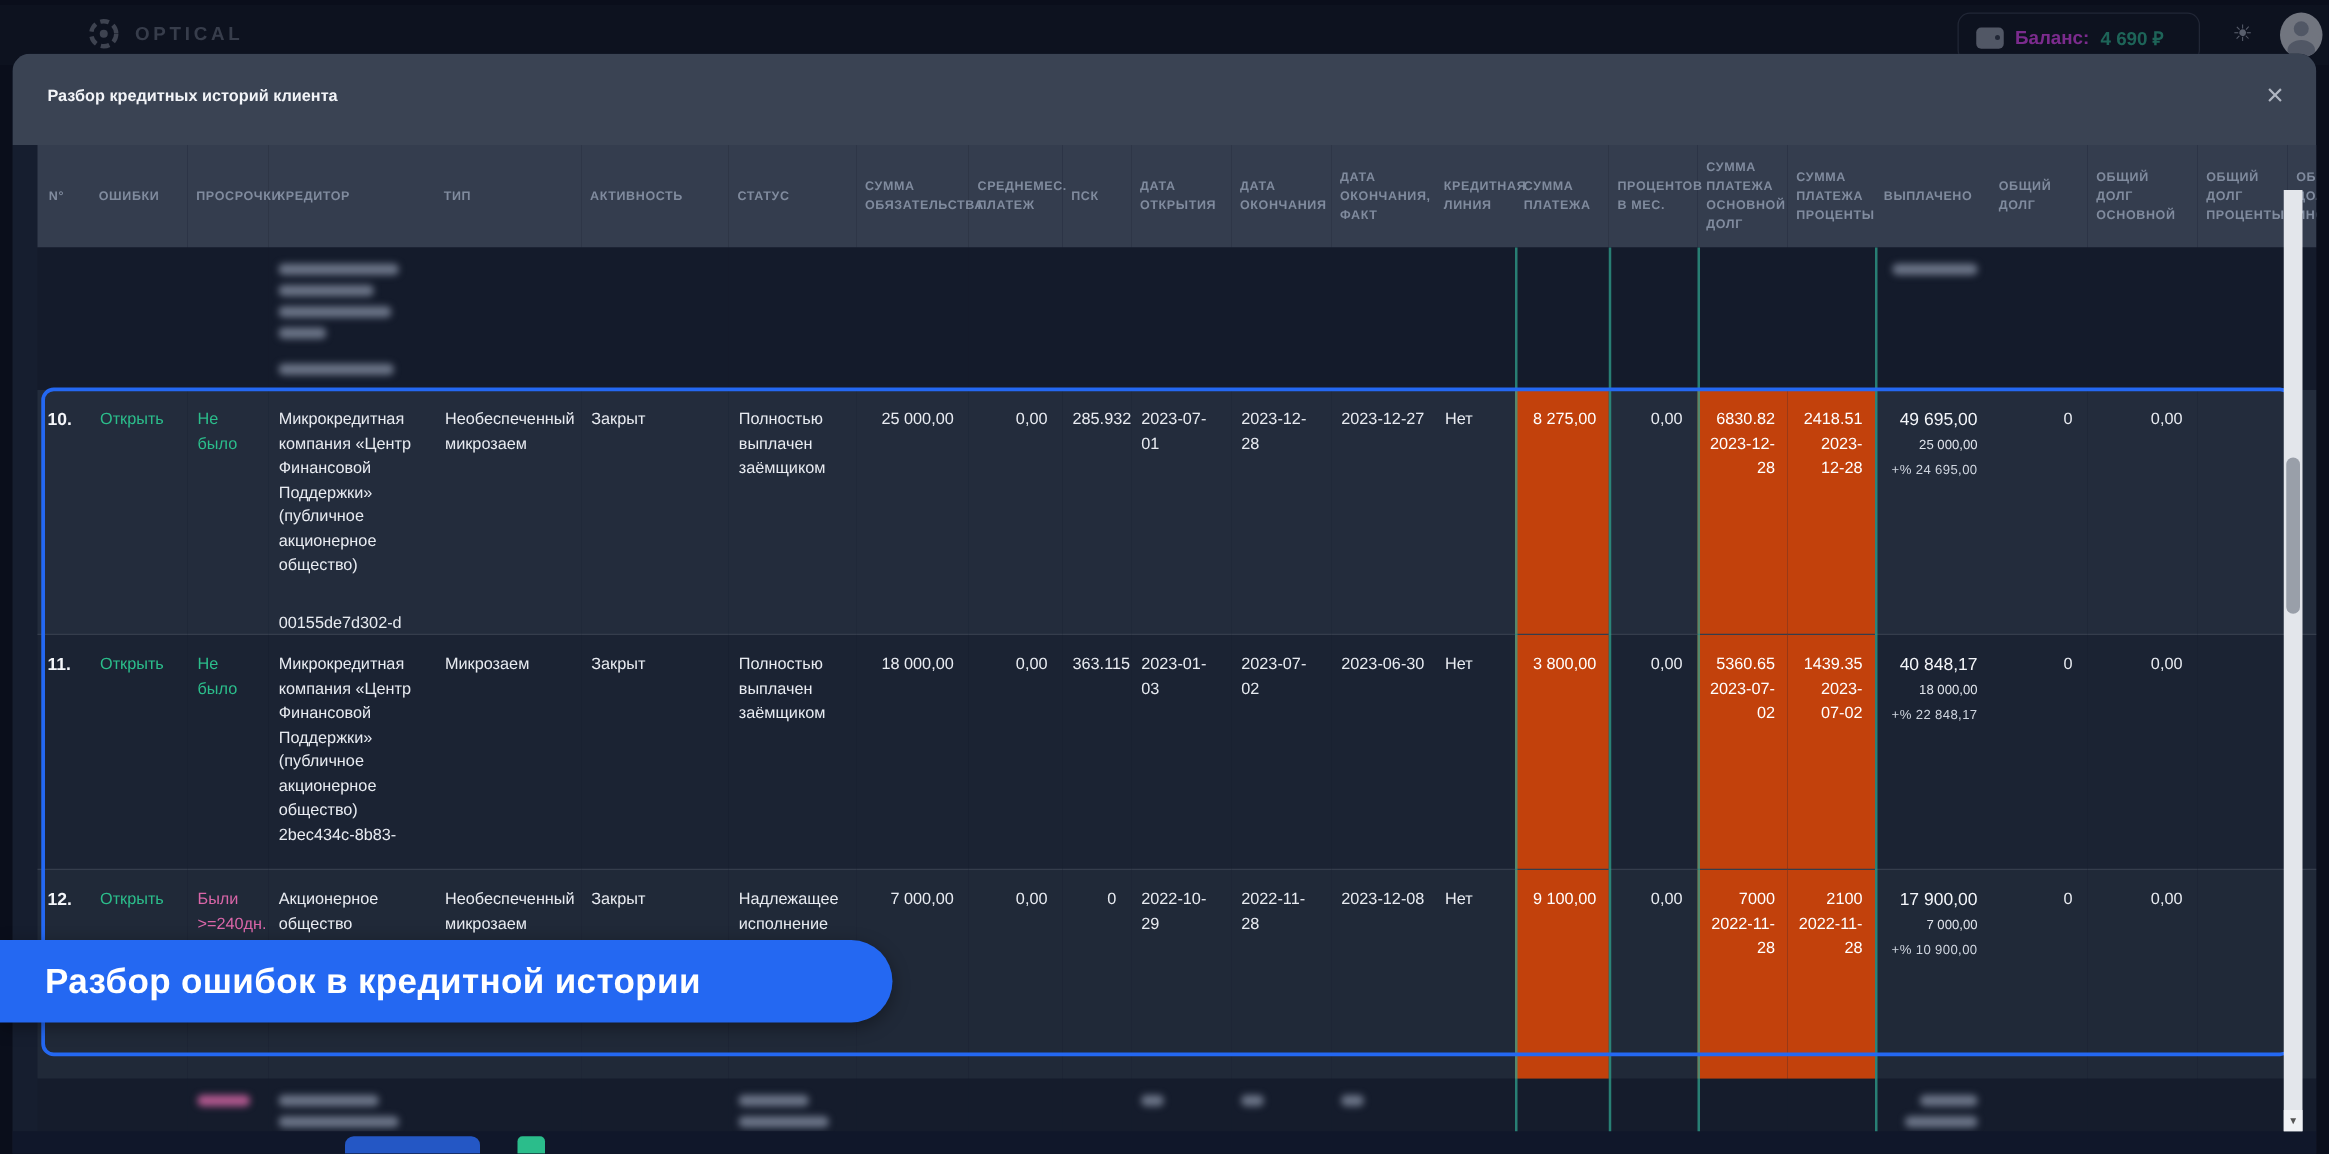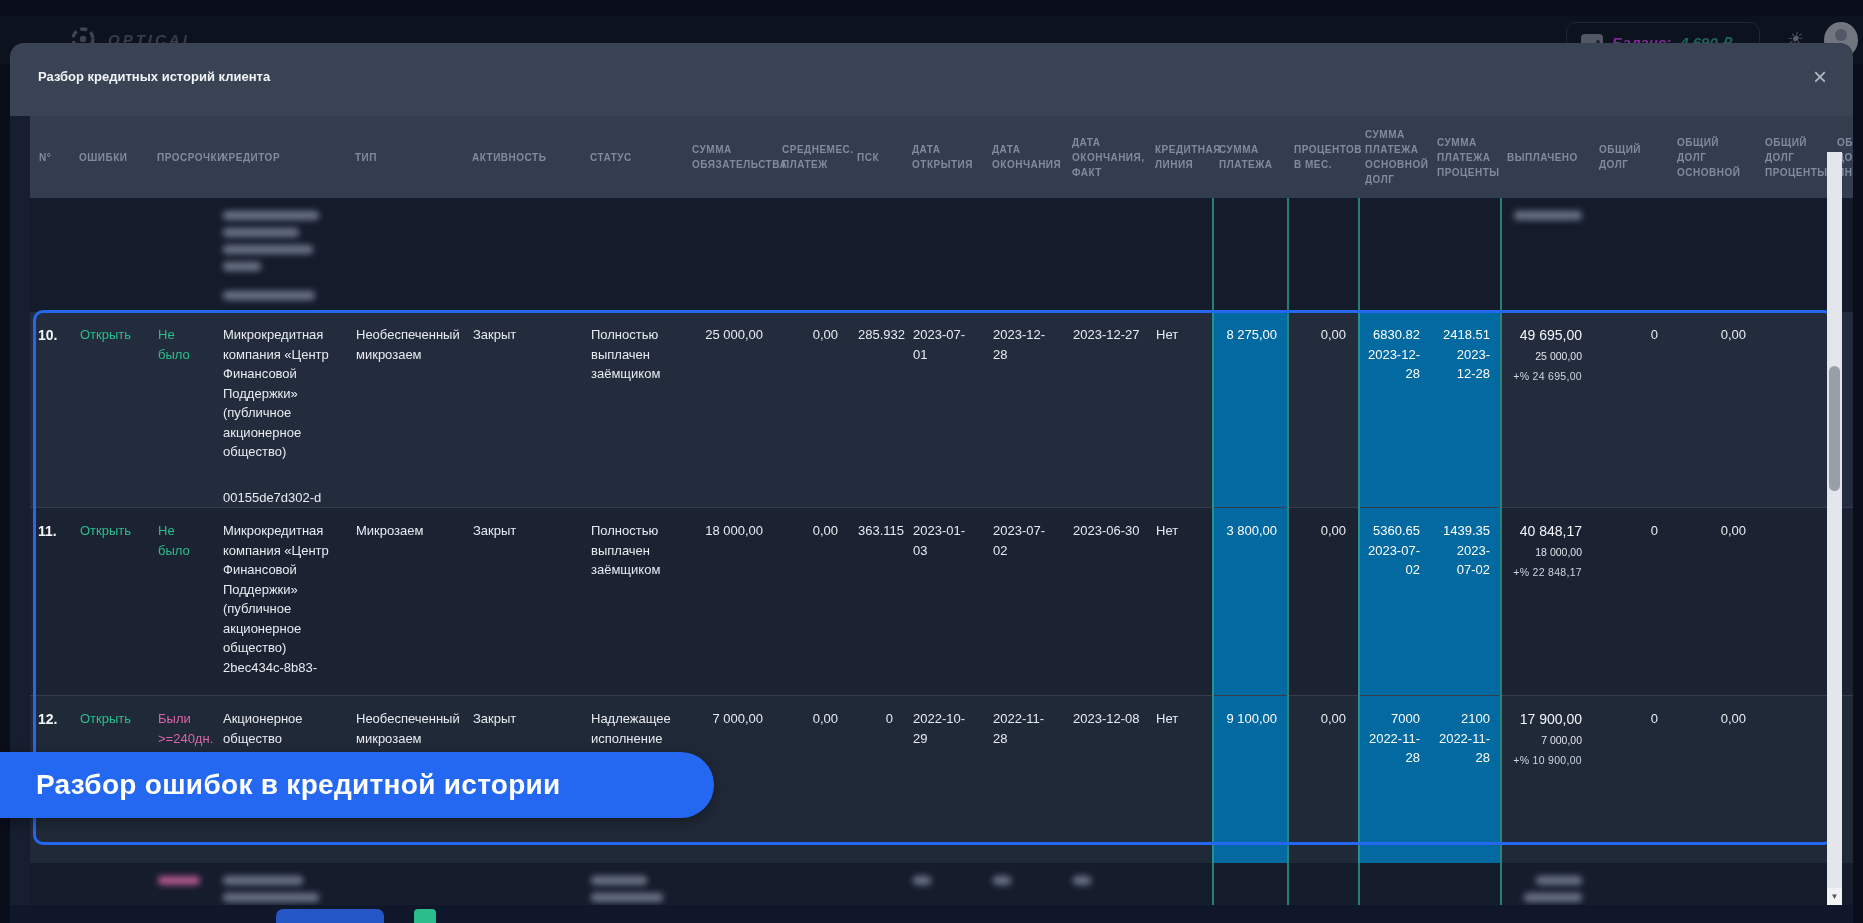--- a/index.html
+++ b/index.html
@@ -1,21 +1,21 @@
 <!DOCTYPE html>
 <html><head>
 <meta charset="utf-8">
 <style>
   * { margin:0; padding:0; box-sizing:border-box; }
   html,body { width:1863px; height:923px; overflow:hidden; background:#0c1220;
               font-family:"Liberation Sans", sans-serif; }
   .screen { position:relative; width:1863px; height:923px; background:#0c1220; }
 
   
-  .topbar { position:absolute; left:0; top:16px; width:1863px; height:48px; background:#121827; z-index:1;font-style:italic; }
+  .topbar { position:absolute; left:0; top:4px; width:1863px; height:48px; background:#121827; z-index:1; }
   .brand { position:absolute; left:70px; top:10px; display:flex; align-items:center; gap:12px; }
   .brand-name { color:#5d6677; font-size:15px; font-weight:bold; letter-spacing:3px; }
   .balance-chip { position:absolute; left:1566px; top:6px; width:194px; height:40px;
                   border:1.5px solid #353e50; border-radius:10px; display:flex; align-items:center;
                   gap:9px; padding:0 14px; }
   .wallet { width:22px; height:17px; background:#8d95a6; border-radius:4px; position:relative; }
   .wallet::after { content:""; position:absolute; right:3px; top:6px; width:4px; height:4px;
                    border-radius:50%; background:#353e50; }
   .bal-label { color:#d946ef; font-size:15px; font-weight:bold; }
   .bal-value { color:#2fae8e; font-size:15px; font-weight:bold; }
@@ -44,21 +44,21 @@
   tbody td { vertical-align:top; padding:13px 8px 0 8px; color:#e8ebf1; font-size:13px; line-height:1.5; }
   tr.r9  { height:114px; background:#141b2b; }
   tr.r10 { height:178px; background:#232c3c; }
   tr.r11 { height:188px; background:#1b2333; border-top:1px solid #353d4c; }
   tr.r12 { height:167px; background:#202938; border-top:1px solid #353d4c; }
   tr.r13 { height:60px;  background:#151c2c; }
   td.num { font-weight:bold; color:#f4f6fa; font-size:14px;margin-left:32px; }
   .green  { color:#2bbd8b; text-decoration:none; }
   .pink   { color:#d966a8; }
   td.rt { text-align:right; padding-right:12px; }
-  td.orange { background:#0369a1; color:#ffffff; text-align:right; padding-right:10px; }
+  td.orange { background:#c2410c; color:#ffffff; text-align:right; padding-right:10px; }
   .cred-id { margin-top:0; }
   .cred-id.gap { margin-top:26px; }
   td.paid { text-align:right; padding-right:10px; }
   .paid-main { font-size:14px; color:#f4f6fa; }
   .paid-sub  { font-size:10.5px; color:#dfe3ea; margin-top:3px; }
   .paid-sub2 { font-size:10.5px; color:#cfd5df; margin-top:4px; letter-spacing:.3px; }
 
   
   .blurred { filter:blur(3px); }
   .bar { height:9px; border-radius:4px; background:#6b7487; margin-bottom:8px; }

